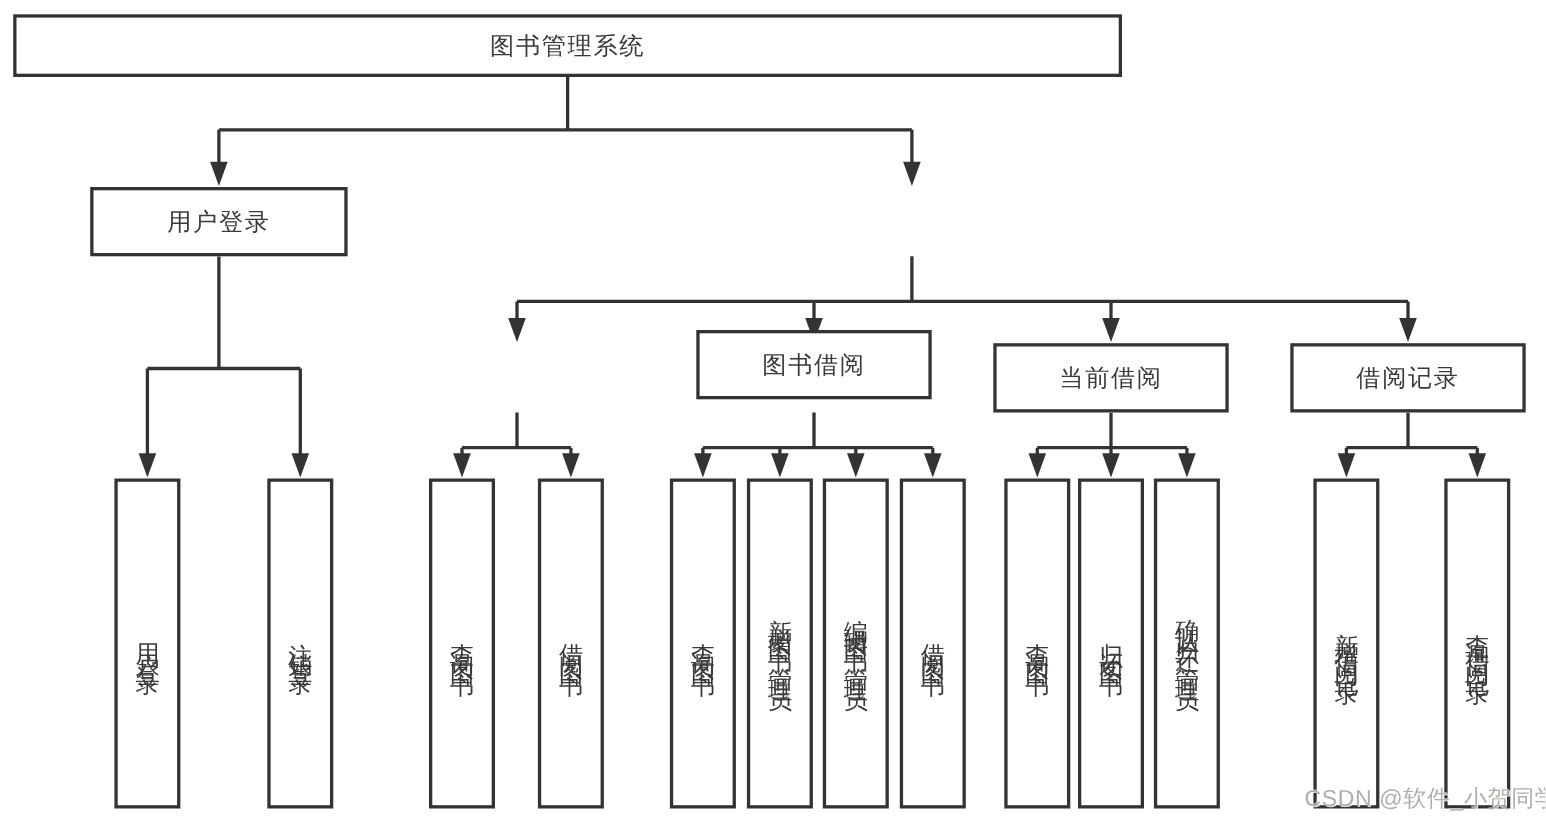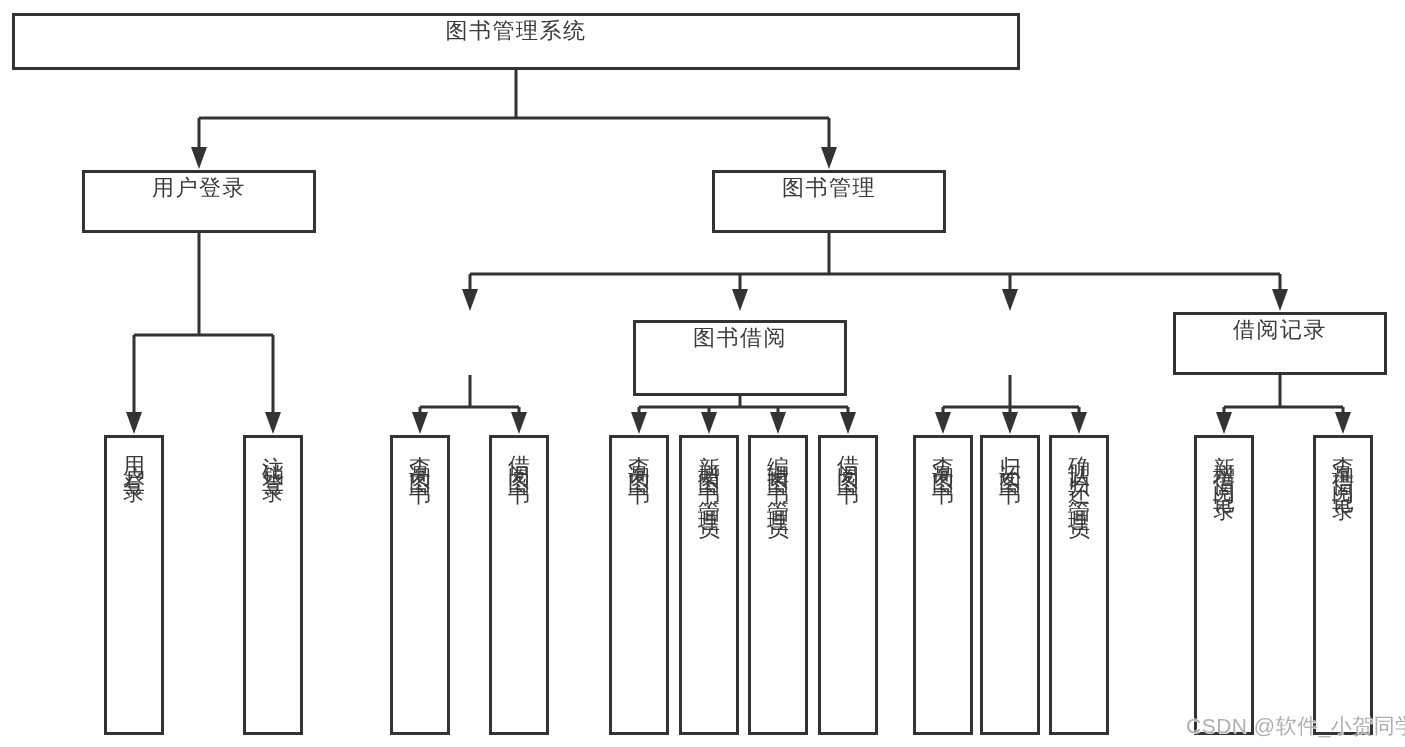--- a/index.html
+++ b/index.html
@@ -3,21 +3,21 @@
 <meta charset="utf-8">
 <style>
   html,body { margin:0; padding:0; background:#ffffff; }
   #stage {
     position:relative; width:1405px; height:747px; background:#ffffff;
     font-family:"Liberation Sans", sans-serif; overflow:hidden;
   }
   #connectors { position:absolute; left:0; top:0; z-index:1; }
   .box {
     position:absolute; background:#ffffff; border:3px solid #333333;
-    box-sizing:border-box; display:flex; justify-content:center;
+    box-sizing:border-box; display:flex; align-items:center; justify-content:center;
     color:#3a3a3a; z-index:2;
   }
   .h-label { font-size:22px; letter-spacing:1.5px; white-space:nowrap; }
   .leaf { border-width:3px; }
   .v-label {
     writing-mode:vertical-rl; text-orientation:mixed;
     font-size:22px; letter-spacing:9px; line-height:1.1; white-space:nowrap;
   }
   #watermark {
     position:absolute; left:1186px; top:712px; z-index:5;
@@ -63,26 +63,26 @@
     </g>
   </svg>
 
   <div class="box" style="left:12px;top:13px;width:1008px;height:57px">
     <span class="h-label">图书管理系统</span>
   </div>
 
   <div class="box" style="left:82px;top:170px;width:234px;height:63px">
     <span class="h-label">用户登录</span>
   </div>
-  <div class="box" style="left:712px;top:170px;width:234px;height:63px">
-    <span class="h-label">图书管理</span>
+
+  <div class="box" style="left:633px;top:300px;width:214px;height:63px">
+    <span class="h-label">图书借阅</span>
   </div>
-
-  <div class="box" style="left:633px;top:320px;width:214px;height:76px">
-    <span class="h-label">图书借阅</span>
+  <div class="box" style="left:903px;top:312px;width:214px;height:63px">
+    <span class="h-label">当前借阅</span>
   </div>
   <div class="box" style="left:1173px;top:312px;width:214px;height:63px">
     <span class="h-label">借阅记录</span>
   </div>
 
   <div class="box leaf" style="left:104px;top:435px;width:60px;height:300px">
     <span class="v-label">用户登录</span>
   </div>
   <div class="box leaf" style="left:243px;top:435px;width:60px;height:300px">
     <span class="v-label">注销登录</span>

